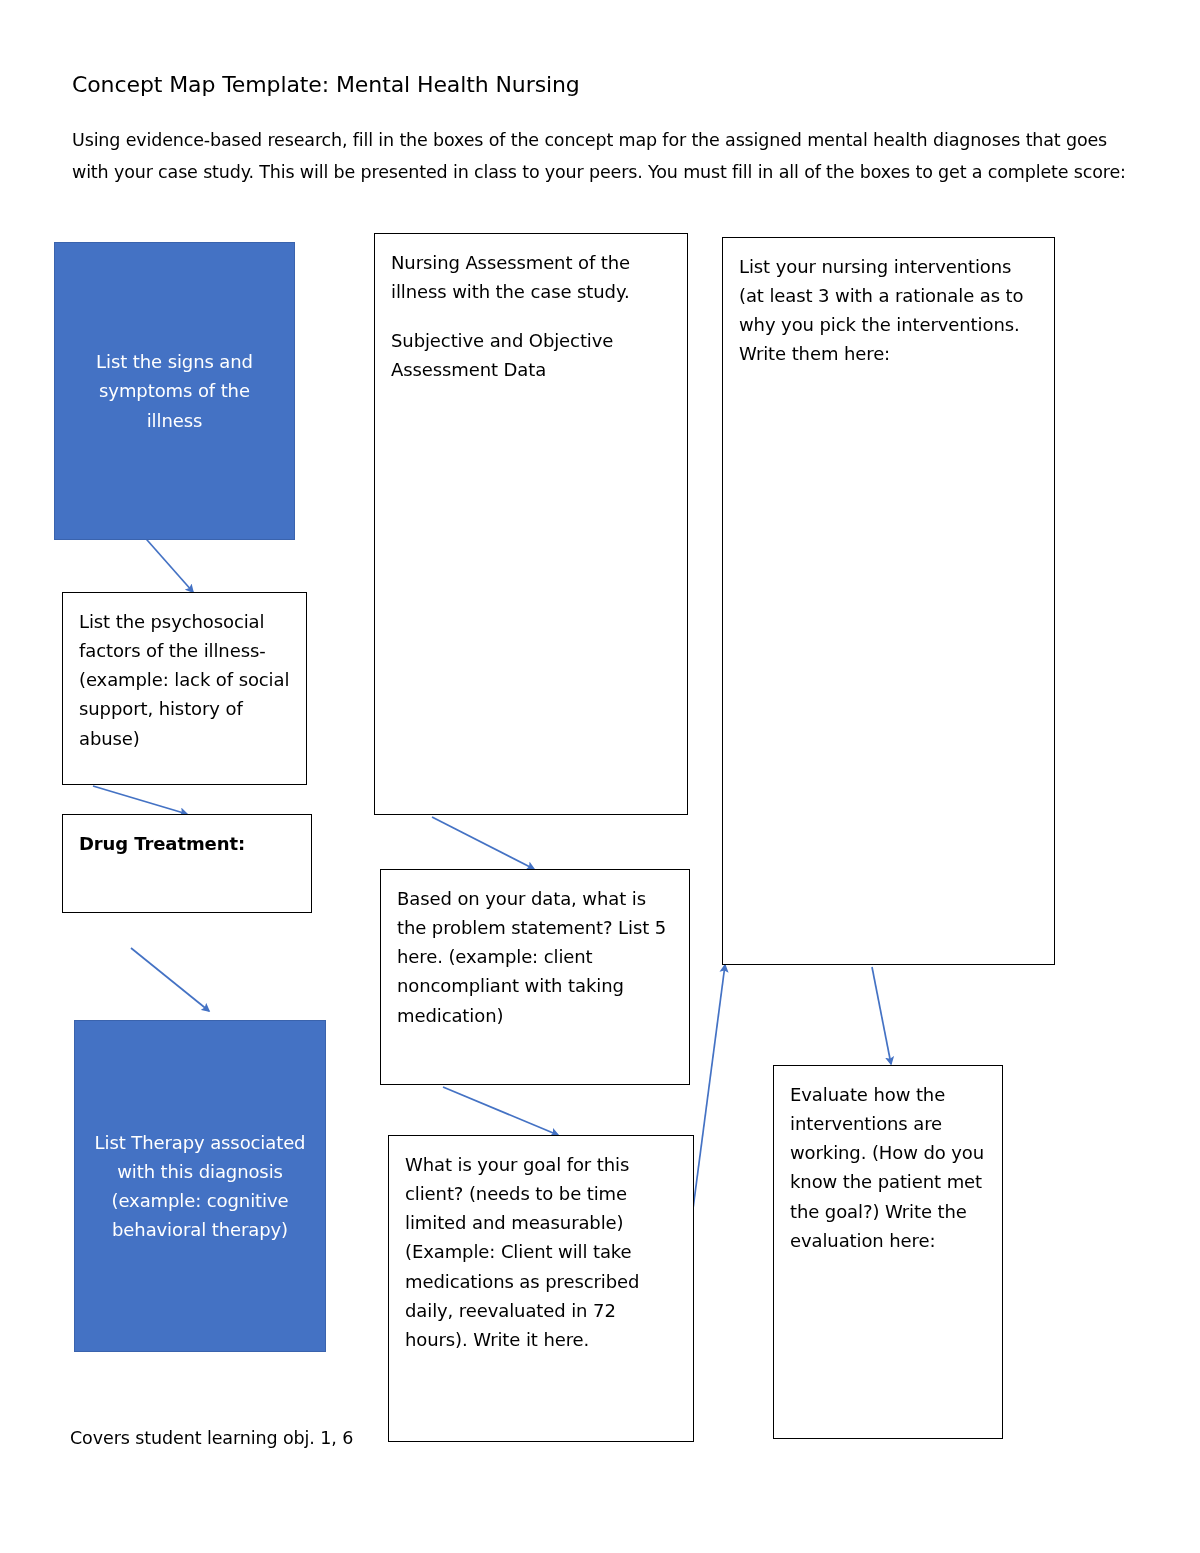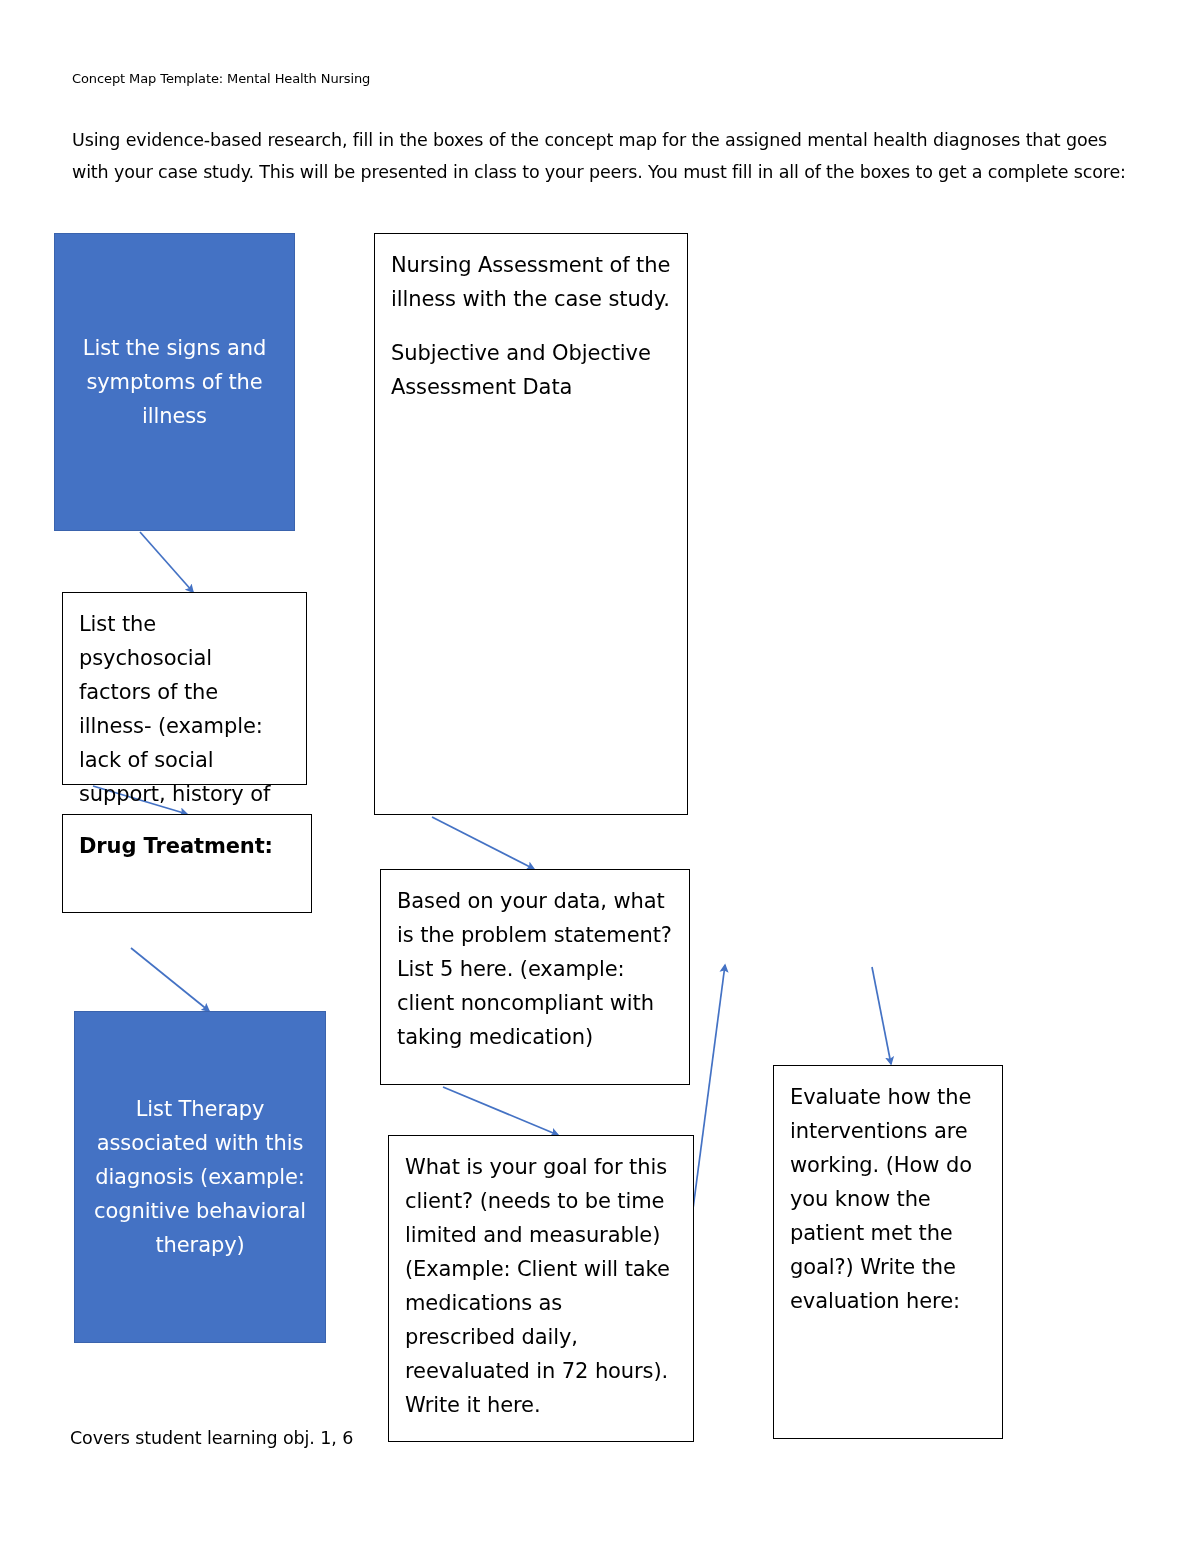--- a/index.html
+++ b/index.html
@@ -19,57 +19,58 @@
     background: #ffffff;
     overflow: hidden;
   }
 
   
   #doc-title {
     position: absolute;
     left: 72px;
     top: 70px;
     width: 1060px;
-    font-size: 13px;
+    font-size: 22px;
     line-height: 1.35;
     letter-spacing: -0.1px;
   }
   #doc-instructions {
     position: absolute;
     left: 72px;
     top: 124px;
     width: 1062px;
     font-size: 17.5px;
     line-height: 1.85;
     letter-spacing: -0.15px;
   }
 
   
   .node {
     position: absolute;
     box-sizing: border-box;
-    font-size: 21px;
+    font-size: 18px;
     line-height: 1.62;
     letter-spacing: -0.1px;
   }
   .node.plain {
     border: 1.4px solid #000000;
     background: #ffffff;
     color: #000000;
     padding: 14px 16px 12px 16px;
   }
   .node.filled {
     border: 1.4px solid #3a63ad;
     background: #4472C4;
     color: #ffffff;
     display: flex;
     align-items: center;
     justify-content: center;
     text-align: center;
     padding: 10px 14px;
+    margin-top: 9px;
   }
   .node p {
     margin: 0;
   }
   .node p + p {
     margin-top: 20px;
   }
   .node.filled .inner {
     width: 100%;
   }
@@ -152,20 +153,23 @@
   </div>
 
   <div class="node plain" id="box-problem">
     <p>Based on your data, what is the problem statement? List 5 here. (example: client noncompliant with taking medication)</p>
   </div>
 
   <div class="node plain" id="box-goal">
     <p>What is your goal for this client? (needs to be time limited and measurable) (Example: Client will take medications as prescribed daily, reevaluated in 72 hours). Write it here.</p>
   </div>
 
+  <div class="node plain" id="box-interventions">
+    <p>List your nursing interventions (at least 3 with a rationale as to why you pick the interventions. Write them here:</p>
+  </div>
 
   <div class="node plain" id="box-evaluation">
     <p>Evaluate how the interventions are working. (How do you know the patient met the goal?) Write the evaluation here:</p>
   </div>
 
   <div id="footer-note">Covers student learning obj. 1, 6</div>
 
 </div>
 
 </body></html>

